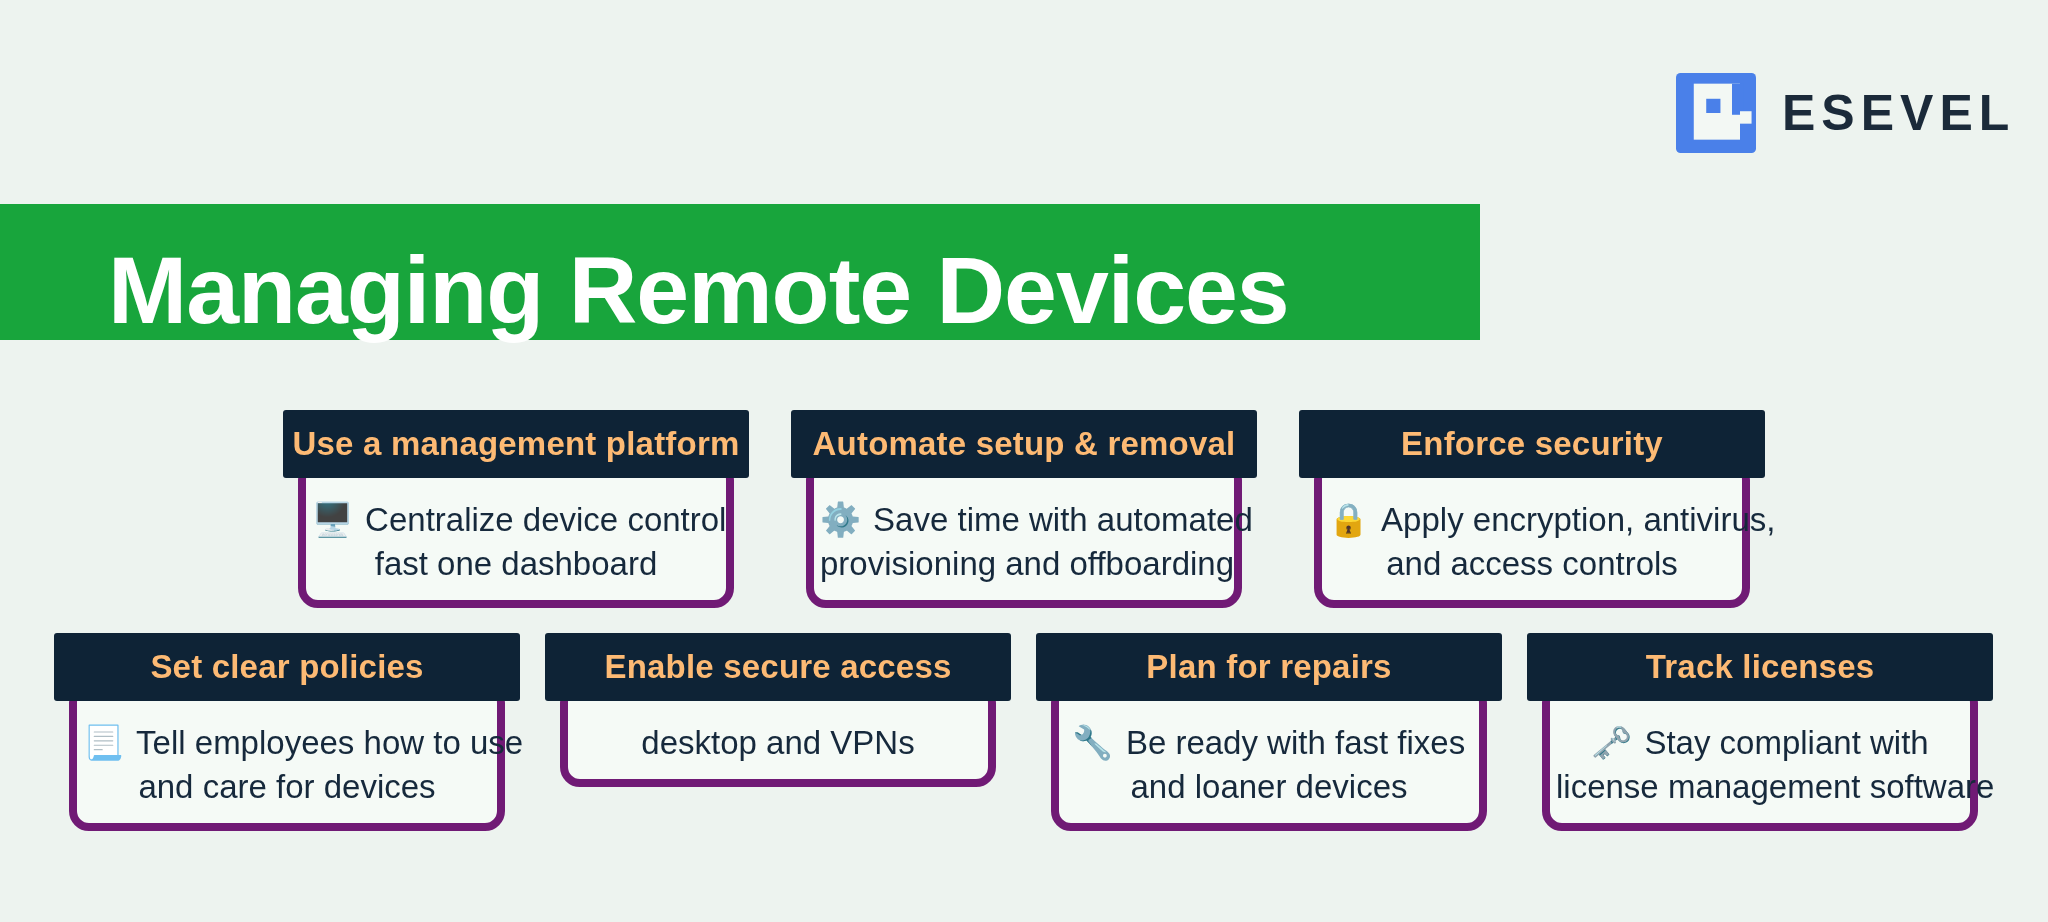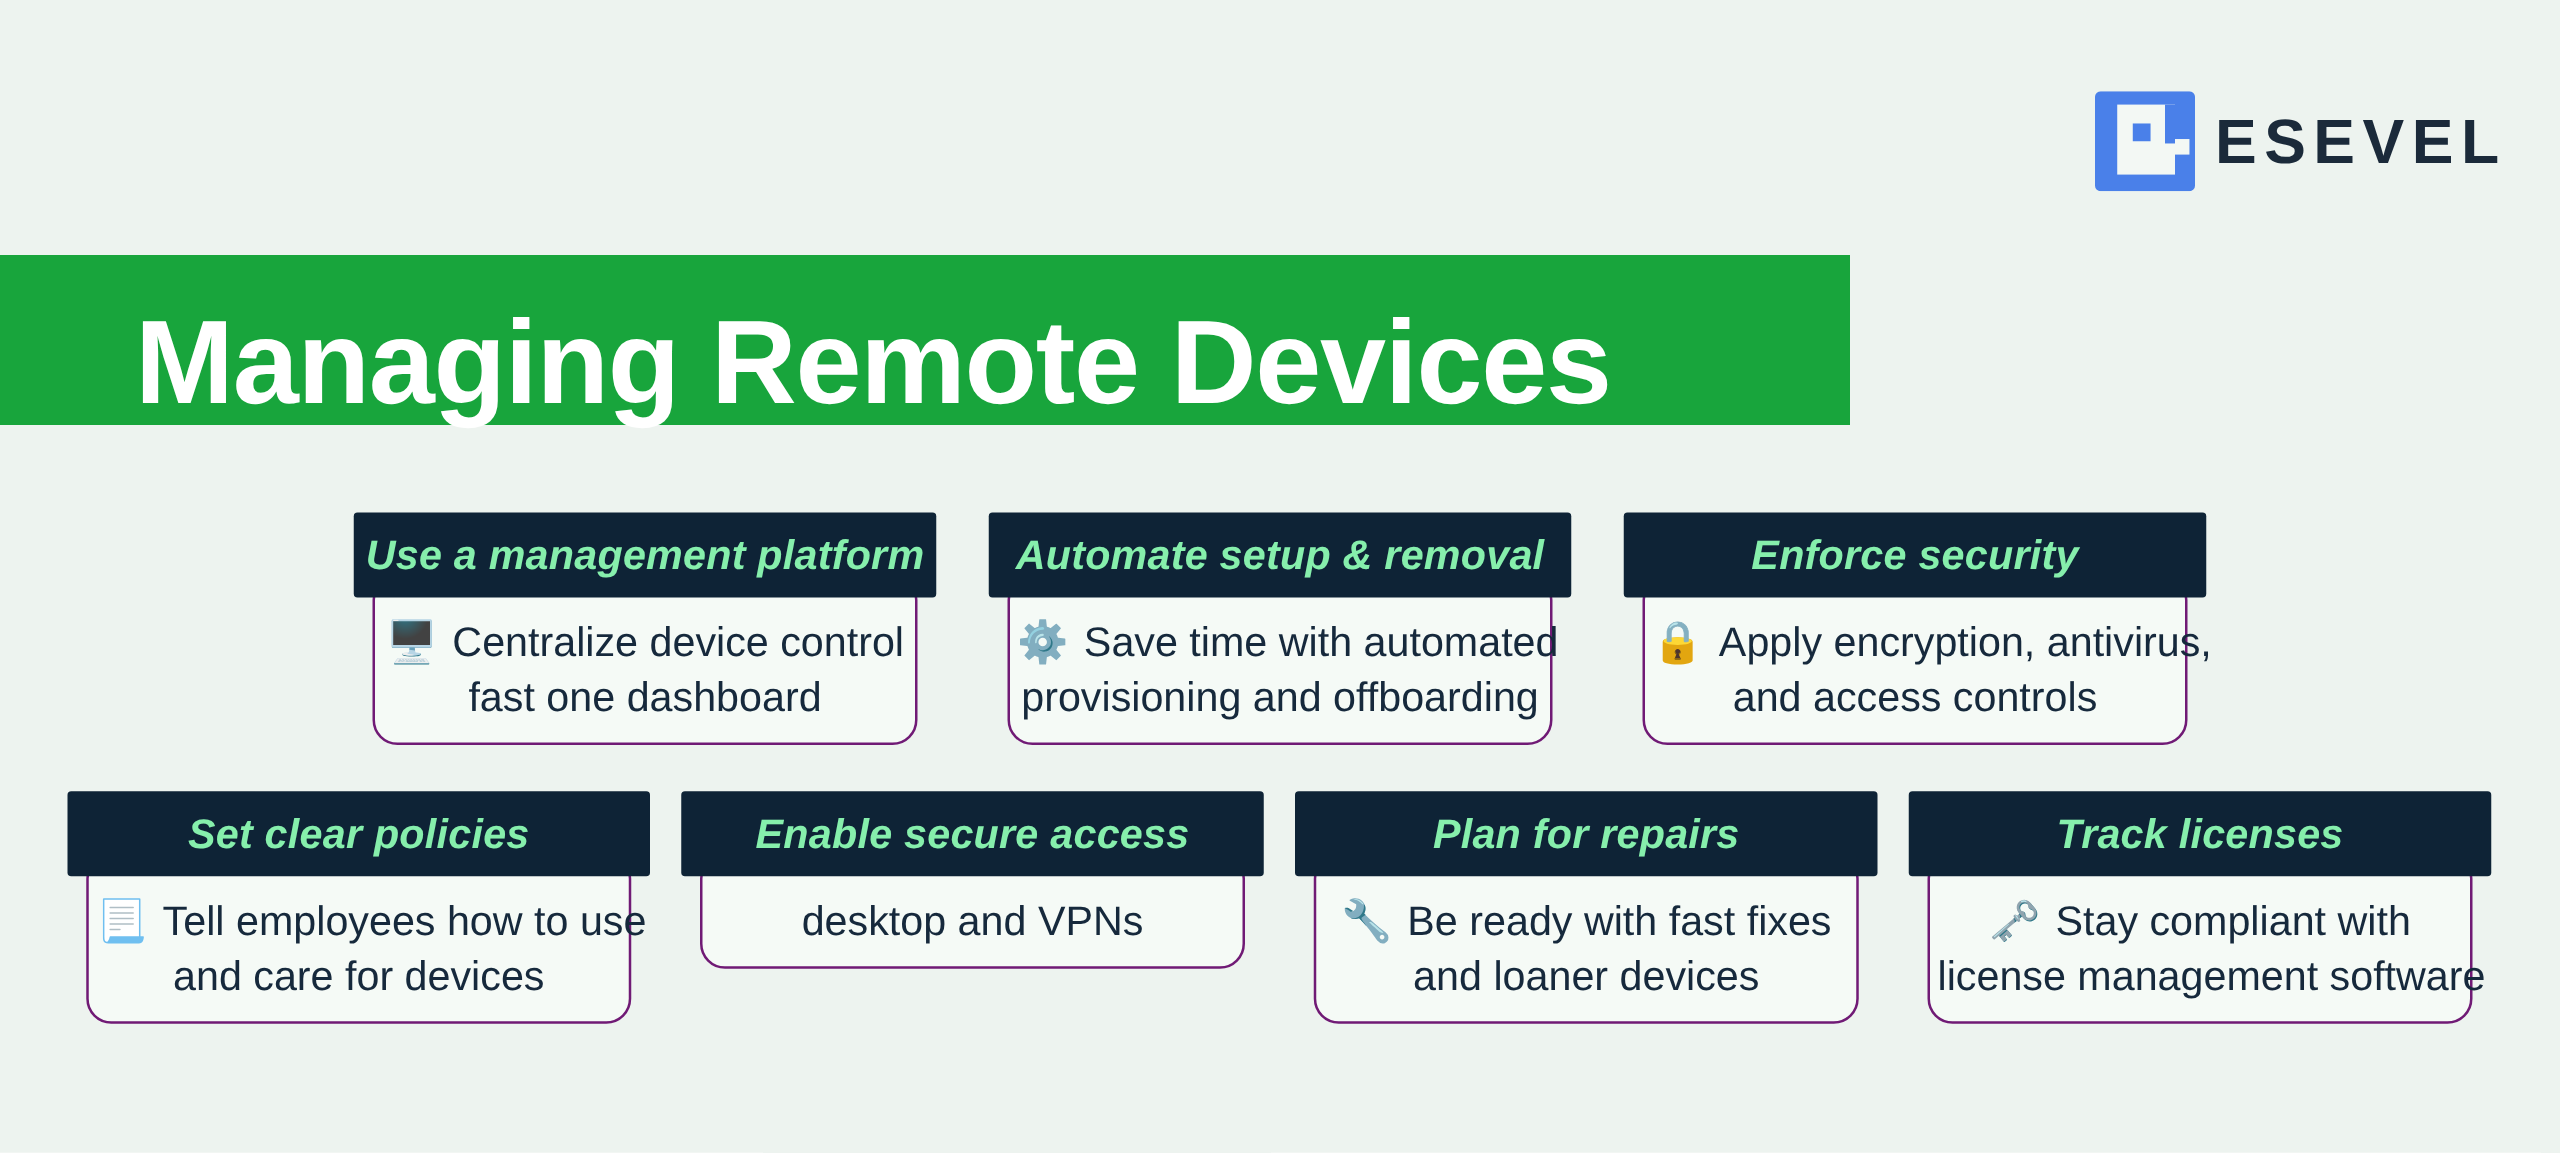--- a/index.html
+++ b/index.html
@@ -30,48 +30,47 @@
     display:flex; align-items:center;
   }
   .banner-text {
     padding-left:108px;
     font-size:95px; font-weight:bold; color:#ffffff;
     letter-spacing:-1px; line-height:1; white-space:nowrap;margin-top:36px;
   }
 
   .logo {
     position:absolute; left:1676px; top:73px;
-    display:flex; align-items:center; gap:16px;
+    display:flex; align-items:center; gap:26px;
   }
   .logo-mark { width:80px; height:80px; display:block; }
   .logo-text {
     font-size:50px; font-weight:bold; color:#1b2a3a;
     letter-spacing:6px; line-height:1;
   }
 
   
   .row { position:absolute; display:flex; }
   .row1 { top:410px; left:283px; gap:42px; }
   .row2 { top:633px; left:54px;  gap:25px; }
 
   .card { width:466px; }
   .card-header {
     position:relative; z-index:2;
     height:68px; border-radius:3px;
-    background:#0e2336; color:#86efac;
+    background:#0e2336; color:#fdba74;
     display:flex; align-items:center; justify-content:center;
     font-size:33px; font-weight:bold; letter-spacing:0.2px;
     white-space:nowrap;
-    font-style:italic;
   }
   .card-body {
     position:relative; z-index:1;
     margin:-18px 15px 0 15px;
     background:#f5faf6;
-    border:2px solid #701a75;
+    border:8px solid #701a75;
     border-radius:20px;
     padding:30px 6px 14px 6px;
   }
   .body-line {
     display:block; text-align:center;
     font-size:33px; font-weight:500; color:#16293c;
     line-height:44px; white-space:nowrap;
   }
   .card-emoji { font-size:33px; margin-right:12px; }
 </style>

